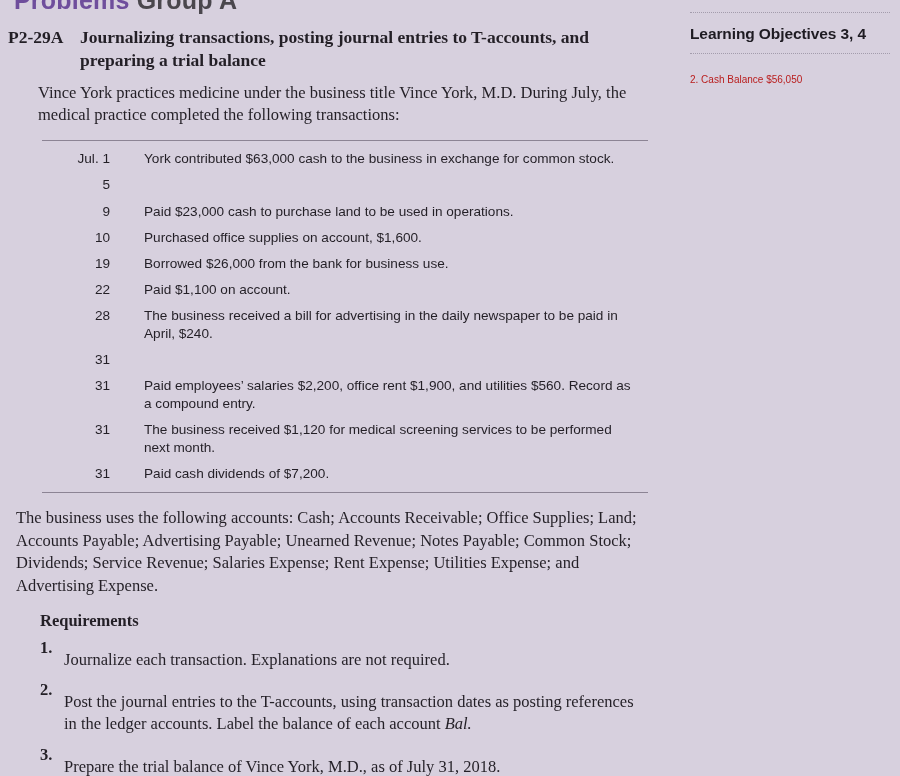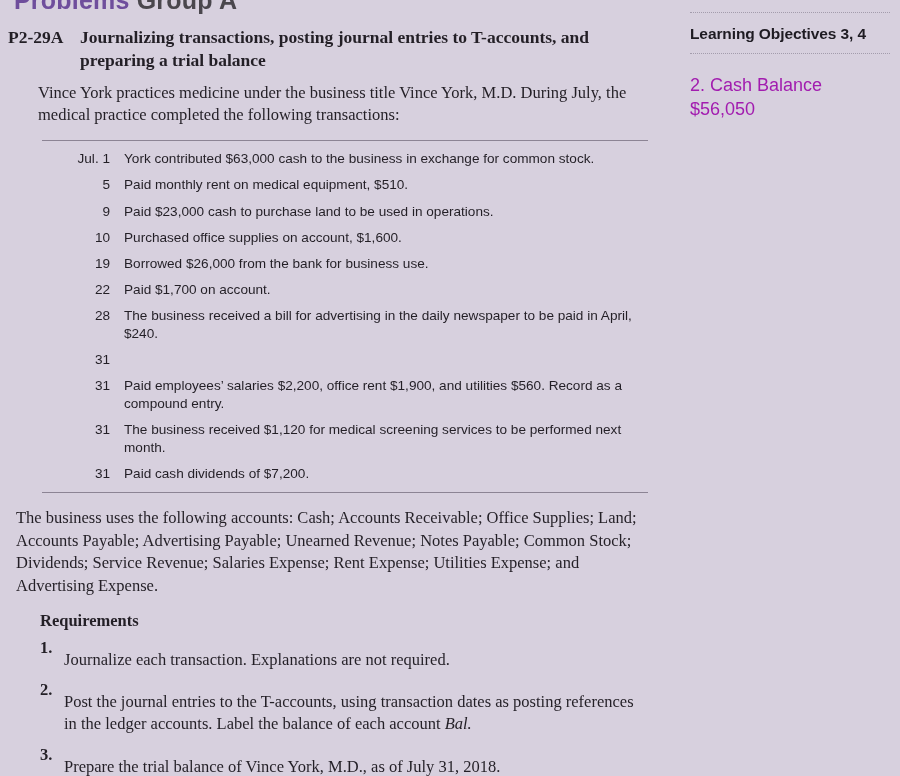--- a/index.html
+++ b/index.html
@@ -83,20 +83,21 @@
     border-bottom: 1.4px solid #8c8494;
     padding: 9px 0 9px 0;
   }
   .txn-row {
     display: flex;
     align-items: flex-start;
     font-family: "Liberation Sans", sans-serif;
     font-size: 13.6px;
     line-height: 1.33;
     margin-bottom: 8px;
+    gap: 20px;
   }
   .txn-row:last-child { margin-bottom: 0; }
   .txn-date {
     flex: 0 0 auto;
     width: 68px;
     text-align: right;
     padding-right: 14px;
     white-space: nowrap;
     font-weight: normal;
   }
@@ -146,22 +147,22 @@
   .lo-title {
     font-family: "Liberation Sans", sans-serif;
     font-weight: bold;
     font-size: 15.5px;
     color: #1e1b22;
     margin: 11px 0 10px 0;
     letter-spacing: -0.1px;
   }
   .lo-note {
     font-family: "Liberation Sans", sans-serif;
-    font-size: 18px;
-    color: #a21caf;
+    font-size: 10px;
+    color: #b91c1c;
     margin-top: 18px;
     line-height: 1.35;
   }
 </style>
 </head>
 <body>
 
 <div class="running-head">
   <span class="rh-purple">Problems</span>
   <span class="rh-dark">Group A</span>
@@ -178,37 +179,36 @@
 
     <div class="intro">Vince York practices medicine under the business title Vince York, M.D. During July, the medical practice completed the following transactions:</div>
 
     <div class="txn-block">
       <div class="txn-row">
         <div class="txn-date">Jul. 1</div>
         <div class="txn-desc">York contributed $63,000 cash to the business in exchange for common stock.</div>
       </div>
       <div class="txn-row">
         <div class="txn-date">5</div>
-        <div class="txn-desc">Paid monthly rent on medical equipment, $510.</div>
       </div>
       <div class="txn-row">
         <div class="txn-date">9</div>
         <div class="txn-desc">Paid $23,000 cash to purchase land to be used in operations.</div>
       </div>
       <div class="txn-row">
         <div class="txn-date">10</div>
         <div class="txn-desc">Purchased office supplies on account, $1,600.</div>
       </div>
       <div class="txn-row">
         <div class="txn-date">19</div>
         <div class="txn-desc">Borrowed $26,000 from the bank for business use.</div>
       </div>
       <div class="txn-row">
         <div class="txn-date">22</div>
-        <div class="txn-desc">Paid $1,700 on account.</div>
+        <div class="txn-desc">Paid $1,100 on account.</div>
       </div>
       <div class="txn-row">
         <div class="txn-date">28</div>
         <div class="txn-desc">The business received a bill for advertising in the daily newspaper to be paid in April, $240.</div>
       </div>
       <div class="txn-row">
         <div class="txn-date">31</div>
       </div>
       <div class="txn-row">
         <div class="txn-date">31</div>

